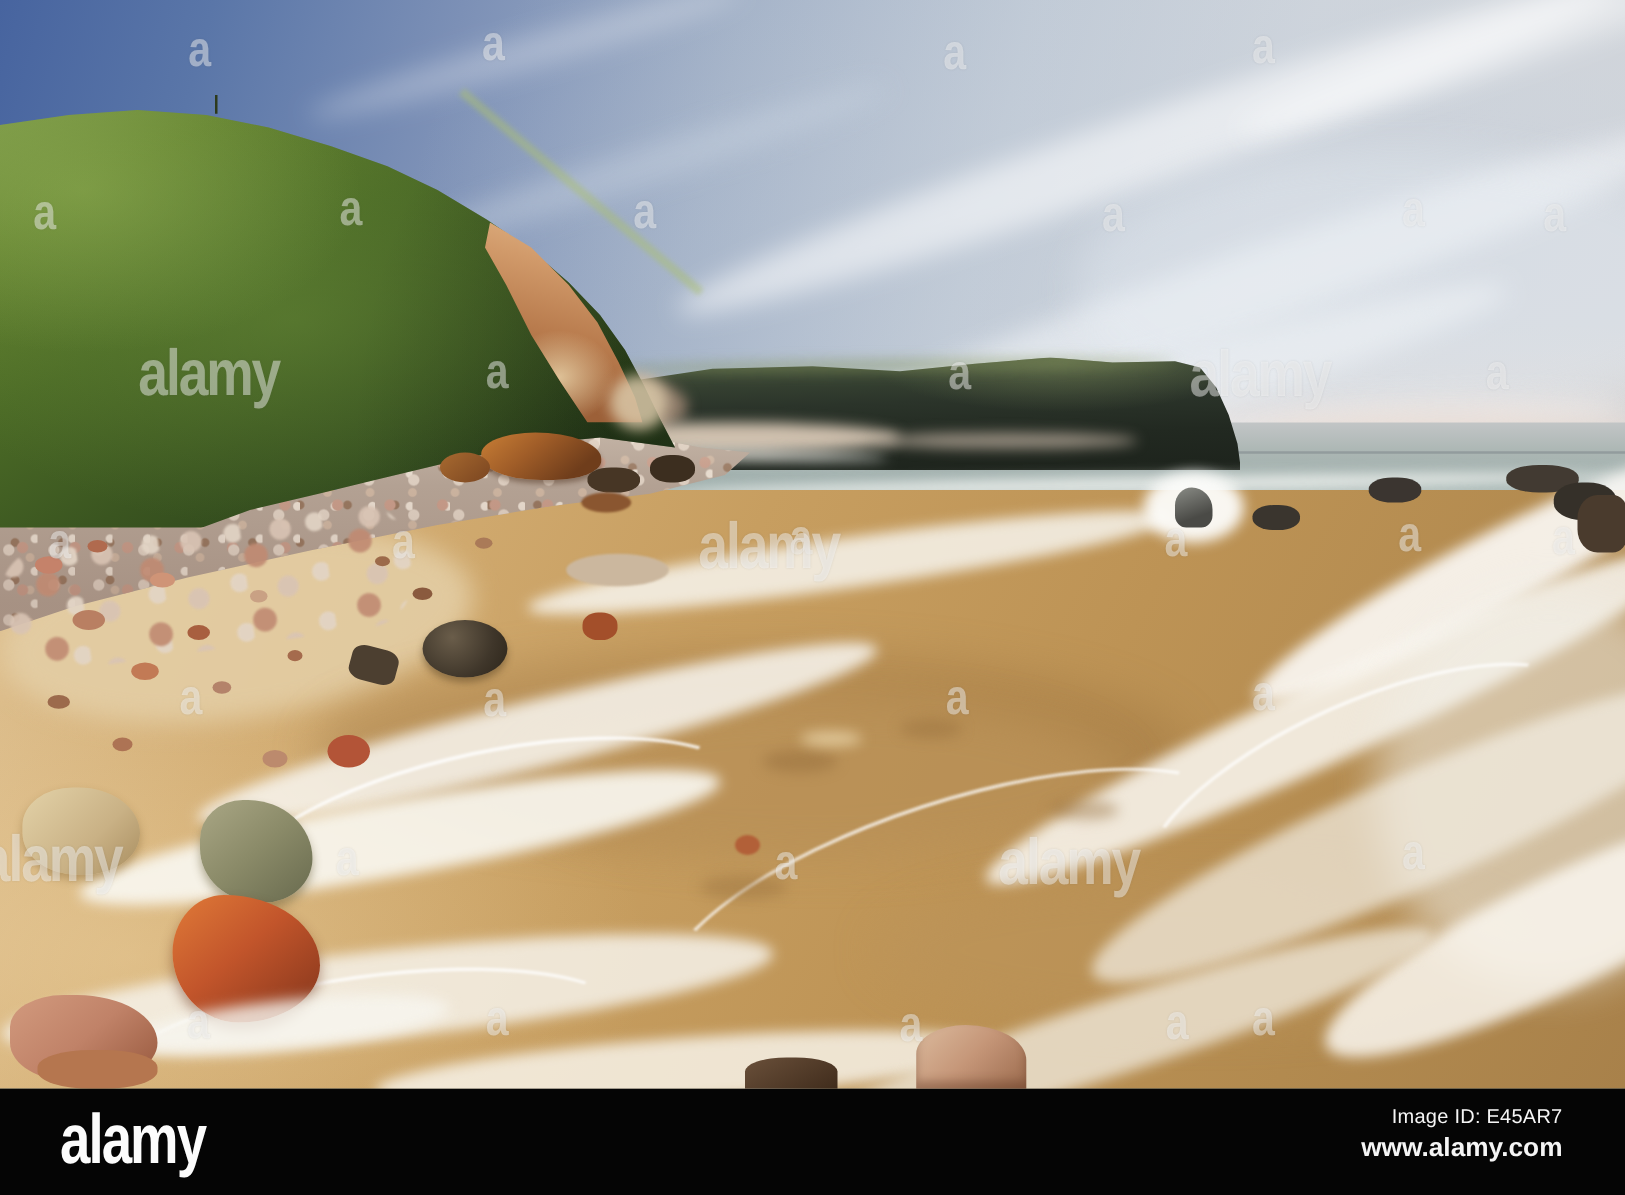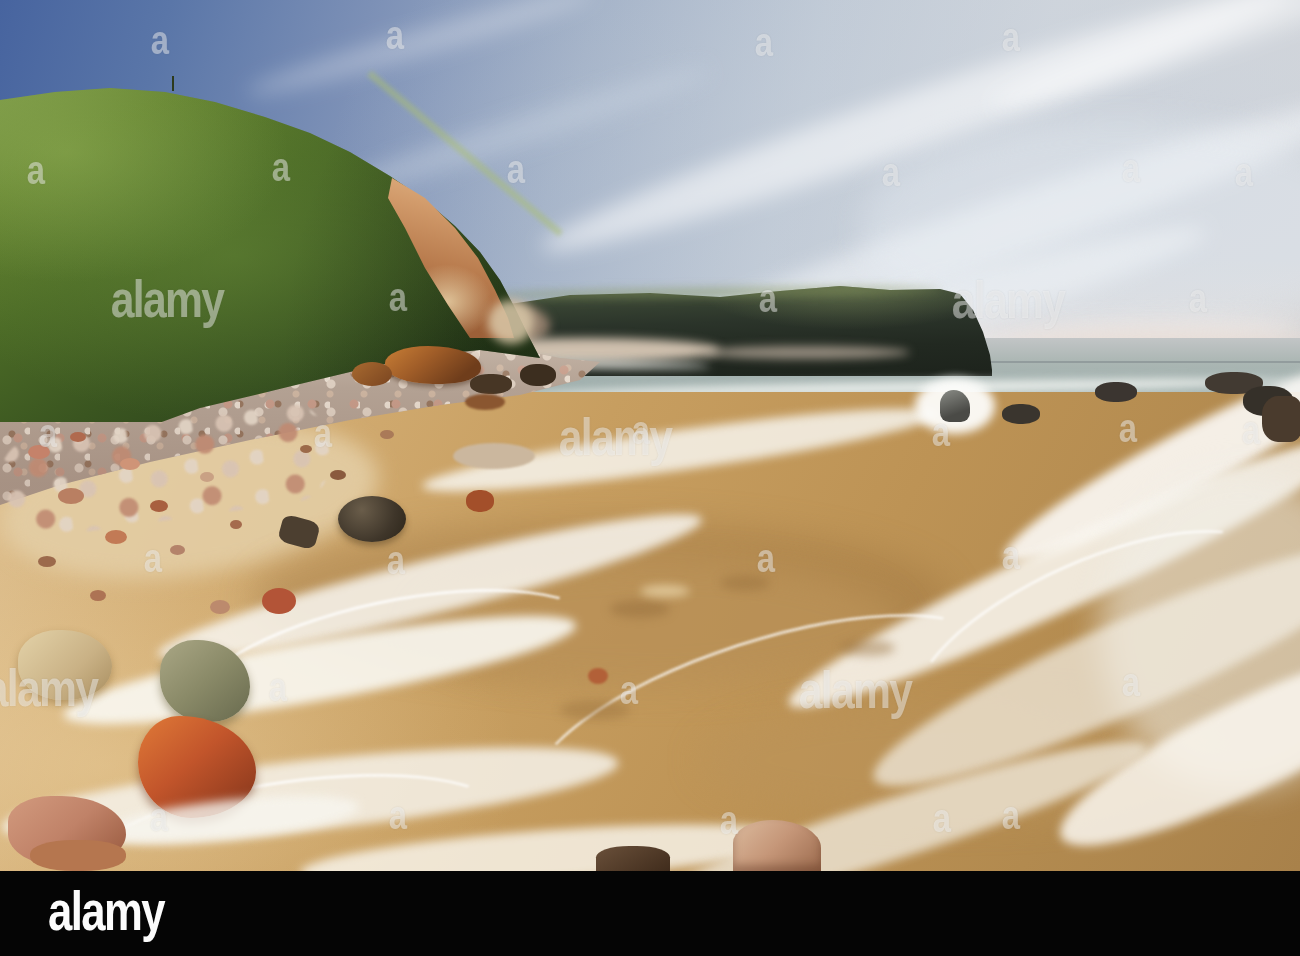--- a/index.html
+++ b/index.html
@@ -231,14 +231,18 @@
         <span class="wm wm-alamy" style="left: 167px; top: 299px;">alamy</span>
         <span class="wm wm-alamy" style="left: 1008px; top: 300px;">alamy</span>
         <span class="wm wm-alamy" style="left: 615px; top: 437px;">alamy</span>
         <span class="wm wm-alamy" style="left: 41px; top: 688px;">alamy</span>
         <span class="wm wm-alamy" style="left: 855px; top: 690px;">alamy</span>
       </div>
   </div>
 
   <div id="footer">
     <div id="logo">alamy</div>
+    <div id="footer-meta">
+      <div id="image-id">Image ID: E45AR7</div>
+      <div id="website">www.alamy.com</div>
+    </div>
   </div>
 </div>
 
 </body></html>

